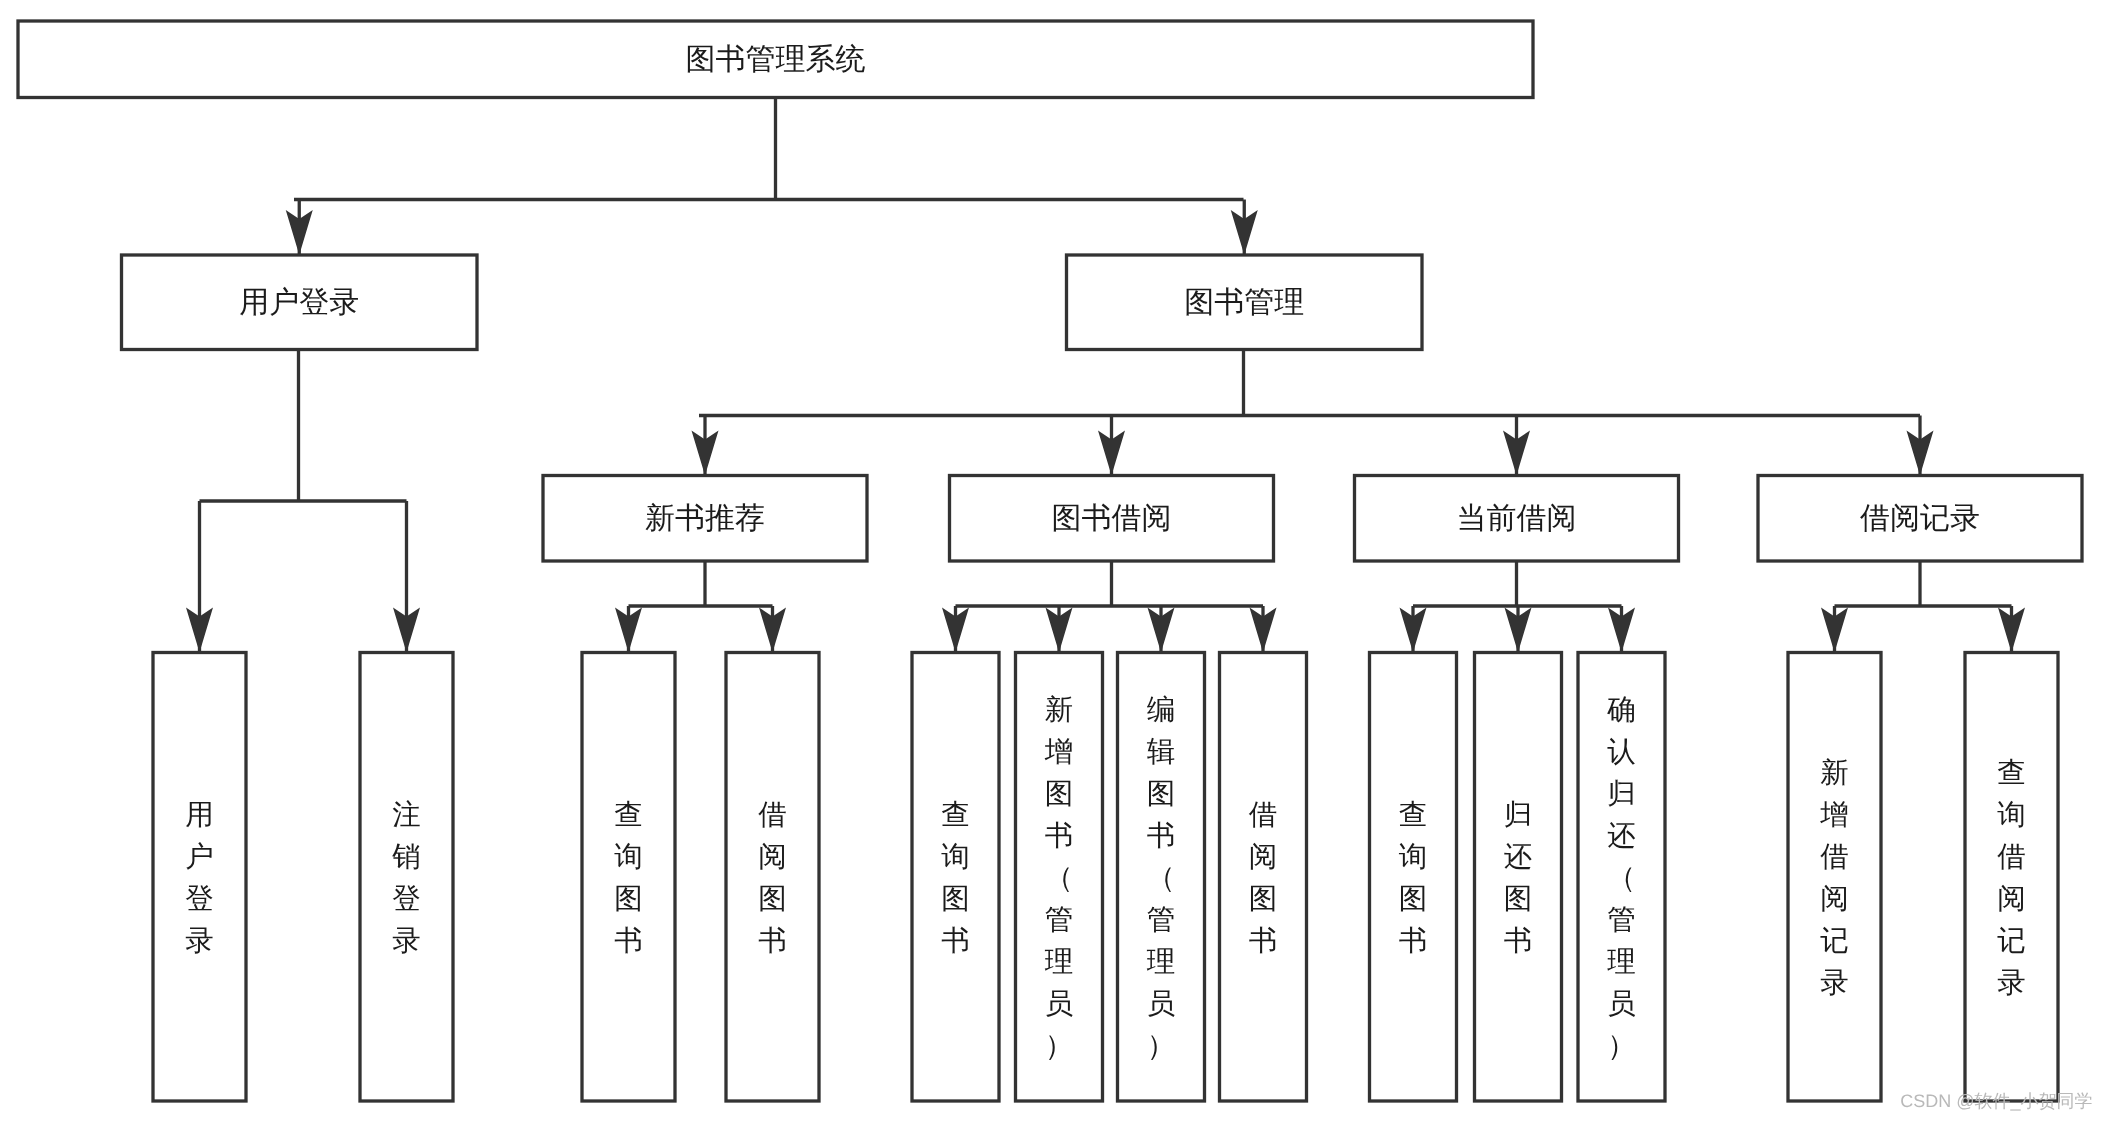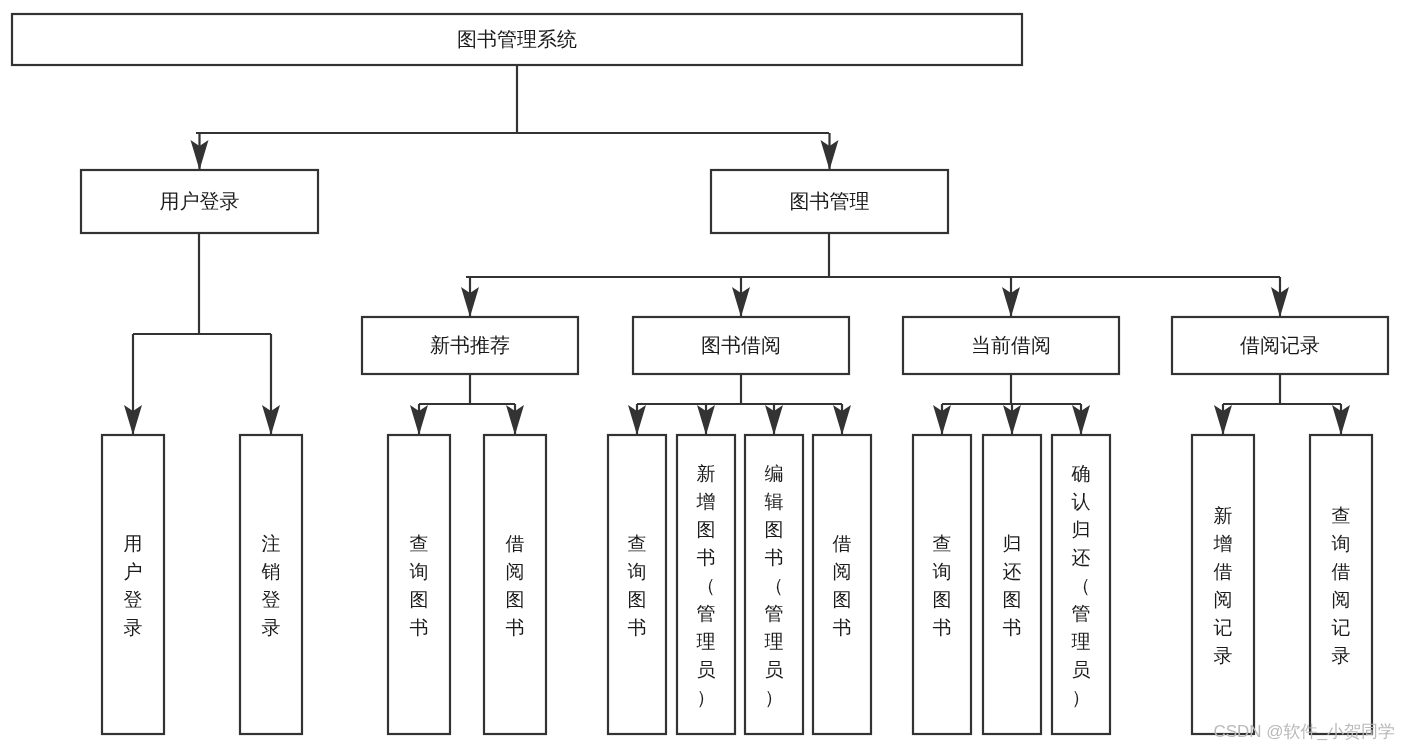--- a/index.html
+++ b/index.html
@@ -52,21 +52,21 @@
     font-family: "Liberation Sans", "DejaVu Sans", sans-serif;
     font-size: 19px;
     fill: #1b1b1b;
     text-anchor: middle;
   }
   .watermark {
     position: absolute;
     right: 10px;
     bottom: 4px;
     font-family: "Liberation Sans", "DejaVu Sans", sans-serif;
-    font-size: 17px;
+    font-size: 12px;
     color: #b9b9b9;
     white-space: nowrap;
     user-select: none;
   }
 </style>
 </head>
 <body>
 
 <div id="diagram-root">
 

